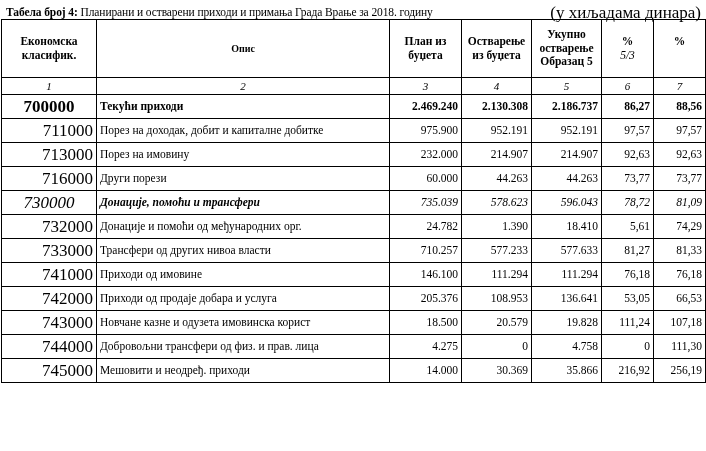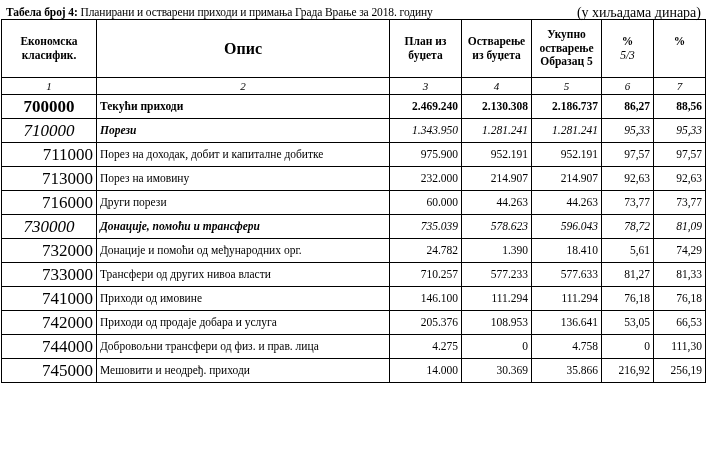--- a/index.html
+++ b/index.html
@@ -35,21 +35,21 @@
     font-size: 11.5px;
     font-weight: bold;
     letter-spacing: -0.1px;
     white-space: nowrap;
     line-height: 13px;
   }
   .caption-left .cap-norm {
     font-weight: normal;
   }
   .caption-right {
-    font-size: 14px;
+    font-size: 17px;
     font-weight: normal;
     white-space: nowrap;
     line-height: 13px;
     padding-right: 2px;
     font-family: Liberation Serif, serif;
   }
 
   
   table.budget {
     border-collapse: collapse;
@@ -78,21 +78,21 @@
 
   
   tr.head th {
     height: 58px;
     font-size: 11.5px;
     font-weight: bold;
     text-align: center;
     line-height: 13.5px;
     white-space: normal;
   }
-  tr.head th.desc-h { font-size: 16px; }
+  tr.head th.desc-h { font-size: 10px; }
 
   
   tr.numrow td {
     height: 17px;
     text-align: center;
     font-style: italic;
     font-size: 11px;
     line-height: 14px;
   }
 
@@ -185,29 +185,20 @@
     <tbody id="tbody">
         <tr class="data lvl0">
           <td class="code lvl0">700000</td>
           <td class="desc ind0">Текући приходи</td>
           <td class="num">2.469.240</td>
           <td class="num">2.130.308</td>
           <td class="num">2.186.737</td>
           <td class="num">86,27</td>
           <td class="num">88,56</td>
         </tr>
-        <tr class="data lvl1">
-          <td class="code lvl1">710000</td>
-          <td class="desc ind1">Порези</td>
-          <td class="num">1.343.950</td>
-          <td class="num">1.281.241</td>
-          <td class="num">1.281.241</td>
-          <td class="num">95,33</td>
-          <td class="num">95,33</td>
-        </tr>
         <tr class="data lvl2">
           <td class="code">711000</td>
           <td class="desc ind2">Порез на доходак, добит и капиталне добитке</td>
           <td class="num">975.900</td>
           <td class="num">952.191</td>
           <td class="num">952.191</td>
           <td class="num">97,57</td>
           <td class="num">97,57</td>
         </tr>
         <tr class="data lvl2">
@@ -267,20 +258,29 @@
         <tr class="data lvl2">
           <td class="code">742000</td>
           <td class="desc ind2">Приходи од продаје добара и услуга</td>
           <td class="num">205.376</td>
           <td class="num">108.953</td>
           <td class="num">136.641</td>
           <td class="num">53,05</td>
           <td class="num">66,53</td>
         </tr>
         <tr class="data lvl2">
+          <td class="code">743000</td>
+          <td class="desc ind2">Новчане казне и одузета имовинска корист</td>
+          <td class="num">18.500</td>
+          <td class="num">20.579</td>
+          <td class="num">19.828</td>
+          <td class="num">111,24</td>
+          <td class="num">107,18</td>
+        </tr>
+        <tr class="data lvl2">
           <td class="code">744000</td>
           <td class="desc ind2">Добровољни трансфери од физ. и прав. лица</td>
           <td class="num">4.275</td>
           <td class="num">0</td>
           <td class="num">4.758</td>
           <td class="num">0</td>
           <td class="num">111,30</td>
         </tr>
         <tr class="data lvl2">
           <td class="code">745000</td>

